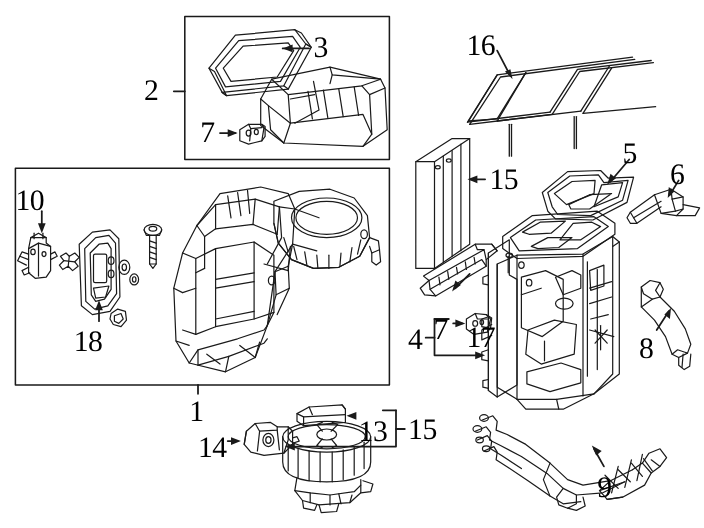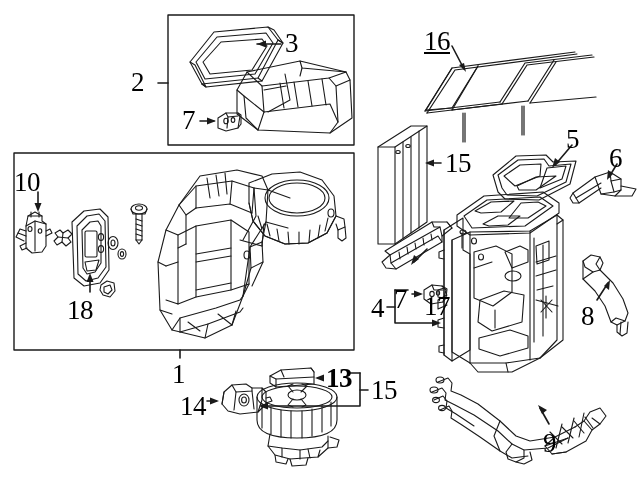--- a/index.html
+++ b/index.html
@@ -458,21 +458,21 @@
       <path d="M538 405 L547 410 L542 414 Z" fill="#1a1a1a" stroke="none"></path>
     </g>
   </svg>
 
   <div class="callout" style="left:131px; top:69px;">2</div>
 
   <div class="callout" style="left:285px; top:30px;">3</div>
 
   <div class="callout" style="left:182px; top:107px;">7</div>
 
-  <div class="callout" style="left:424px; top:28px;text-decoration:underline;">16</div>
+  <div class="callout" style="left:424px; top:28px;">16</div>
 
   <div class="callout" style="left:445px; top:150px;">15</div>
 
   <div class="callout" style="left:566px; top:126px;">5</div>
 
   <div class="callout" style="left:609px; top:145px;">6</div>
 
   <div class="callout" style="left:14px; top:169px;">10</div>
 
   <div class="callout" style="left:67px; top:297px;">18</div>
@@ -480,21 +480,21 @@
   <div class="callout" style="left:424px; top:252px;margin-top:41px;">17</div>
 
   <div class="callout" style="left:394px; top:286px;">7</div>
 
   <div class="callout" style="left:371px; top:295px;">4</div>
 
   <div class="callout" style="left:581px; top:303px;">8</div>
 
   <div class="callout" style="left:172px; top:361px;">1</div>
 
-  <div class="callout" style="left:326px; top:365px;font-weight:bold;">13</div>
+  <div class="callout" style="left:326px; top:379px;">13</div>
 
   <div class="callout" style="left:371px; top:377px;">15</div>
 
   <div class="callout" style="left:180px; top:393px;text-align:right;">14</div>
 
   <div class="callout" style="left:543px; top:430px;">9</div>
 
 </div>
 
 </body></html>

